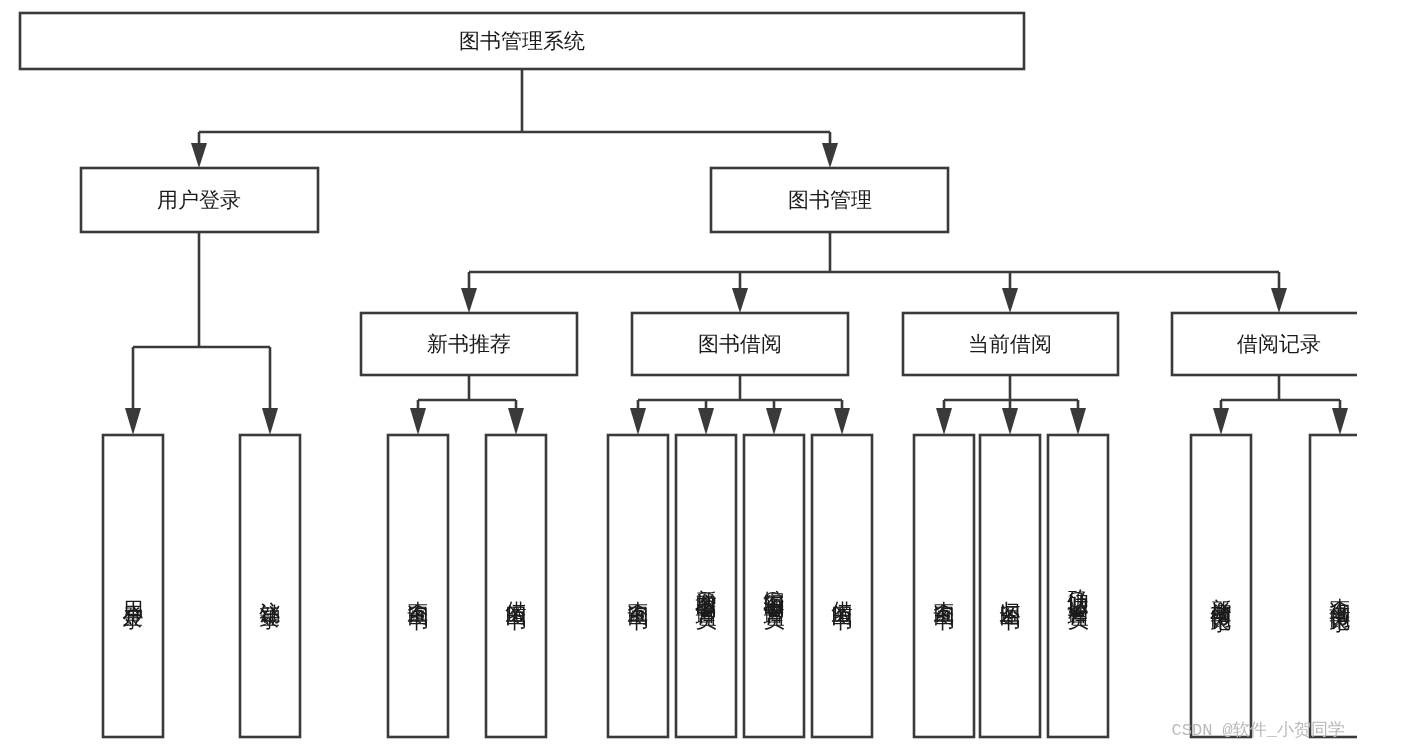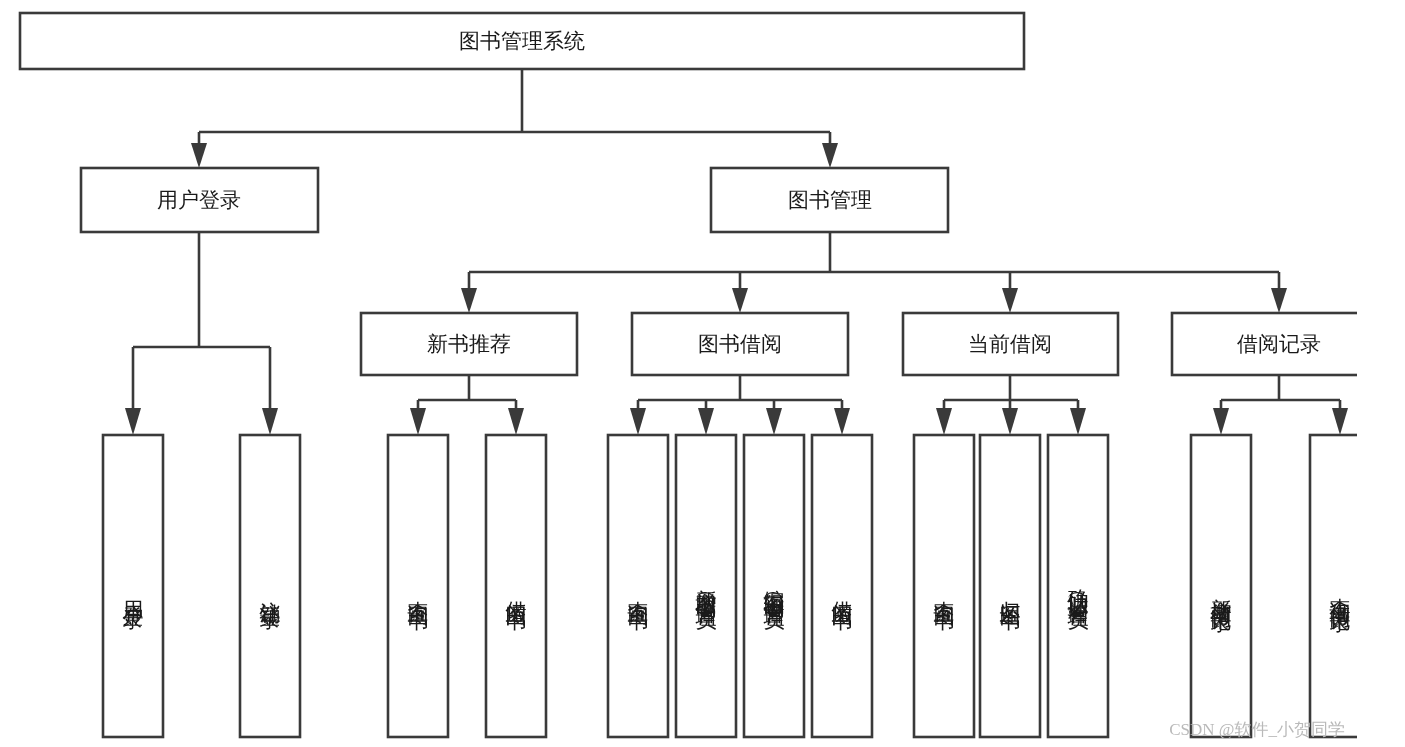--- a/index.html
+++ b/index.html
@@ -54,21 +54,21 @@
     fill: #1a1a1a;
     letter-spacing: 3px;
     writing-mode: vertical-rl;
     text-orientation: upright;
     text-anchor: middle;
   }
   .watermark-text {
     position: absolute;
     right: 12px;
     bottom: 6px;
-    font-family: Liberation Serif, serif;
+    font-family: Liberation Mono, monospace;
     font-size: 17px;
     color: #b9b9b9;
     white-space: nowrap;
     user-select: none;
   }
 </style>
 </head>
 <body>
 
 <div id="diagram-root">

